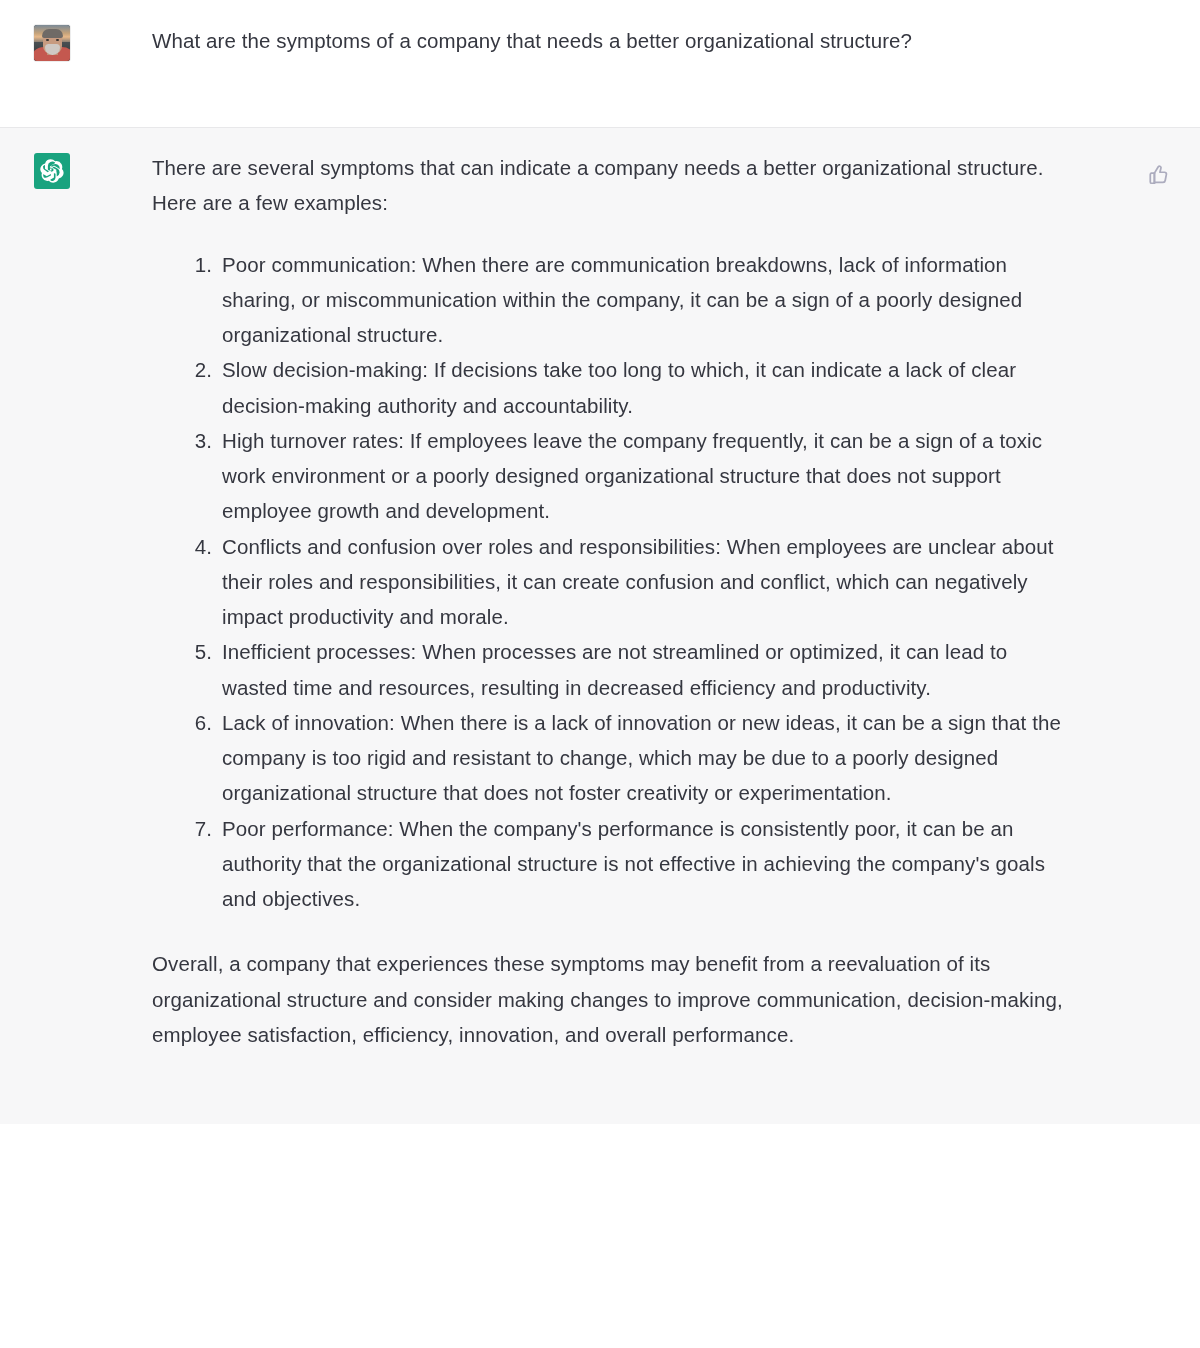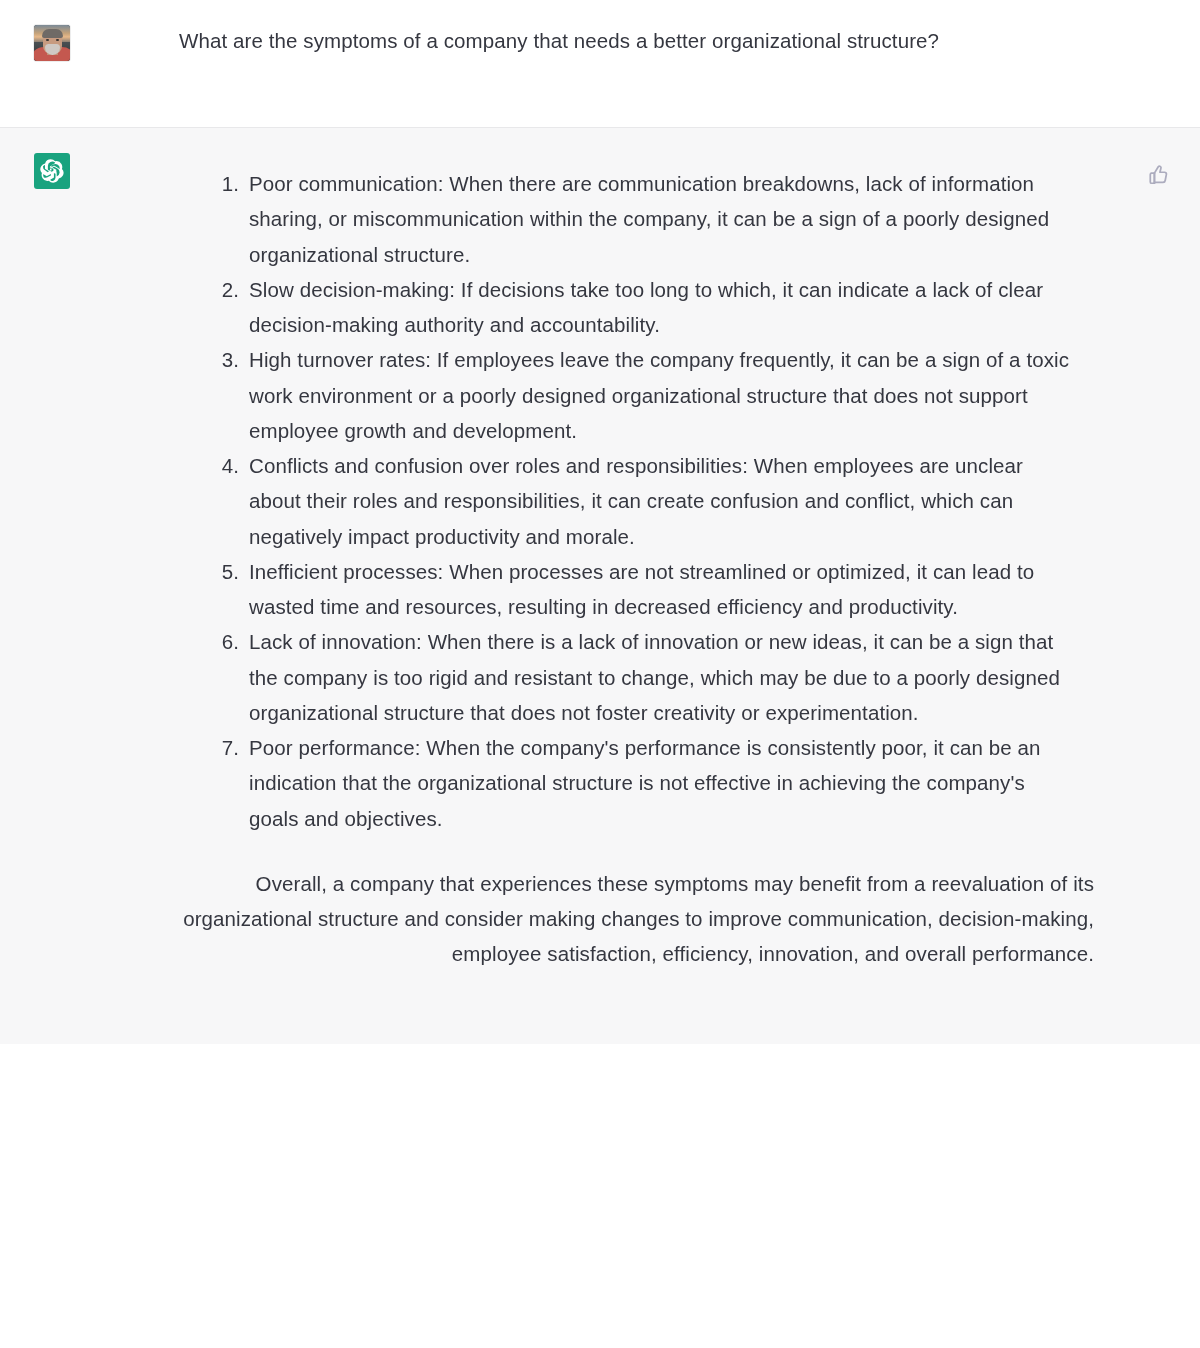--- a/index.html
+++ b/index.html
@@ -35,21 +35,20 @@
     background: #f7f7f8;
     padding: 22px 0 58px 0;
   }
 
   .msg-inner {
     display: flex;
     align-items: flex-start;
     padding-left: 34px;
     padding-right: 26px;
     position: relative;
-    gap: 27px;
   }
 
   
   .avatar-slot {
     flex: 0 0 36px;
     width: 36px;
     height: 36px;
     margin-top: 3px;
   }
 
@@ -129,21 +128,21 @@
   }
   .msg-user .msg-body {
     padding-top: 1px;
   }
 
   .para {
     margin: 0;
   }
 
   .answer-intro { margin: 0 0 26px 0; }
-  .answer-outro { margin: 30px 0 14px 0; text-align: right; }
+  .answer-outro { margin: 30px 0 14px 0; }
 
   ol.symptom-list {
     margin: 16px;
     padding: 0 0 0 12px;
     list-style: none;
     counter-reset: sym;
   }
   ol.symptom-list > li {
     counter-increment: sym;
     position: relative;
@@ -206,29 +205,30 @@
     <div class="msg-inner">
       <div class="avatar-slot">
         <div class="avatar-bot">
           <svg width="24" height="24" viewBox="0 0 41 41" aria-hidden="true">
             <path fill="#ffffff" d="M37.532 16.87a9.963 9.963 0 0 0-.856-8.184 10.078 10.078 0 0 0-10.855-4.835A9.965 9.965 0 0 0 18.306.5a10.079 10.079 0 0 0-9.614 6.977 9.967 9.967 0 0 0-6.664 4.834 10.08 10.08 0 0 0 1.24 11.817 9.965 9.965 0 0 0 .856 8.185 10.079 10.079 0 0 0 10.855 4.835 9.965 9.965 0 0 0 7.516 3.35 10.078 10.078 0 0 0 9.617-6.981 9.967 9.967 0 0 0 6.663-4.834 10.079 10.079 0 0 0-1.243-11.813ZM22.498 37.886a7.474 7.474 0 0 1-4.799-1.735c.061-.33.148-.66.256-.976l5.4-3.117a.877.877 0 0 0 .442-.769V23.72l2.282 1.318a.082.082 0 0 1 .45.063v6.299a7.505 7.505 0 0 1-7.626 6.486Zm-16.08-6.87a7.474 7.474 0 0 1-.894-5.023c.06.036.166.101.242.145l5.4 3.117a.88.88 0 0 0 .883 0l6.593-3.806v2.636a.083.083 0 0 1-.33.071l-5.459 3.15a7.505 7.505 0 0 1-6.732-.29ZM4.998 12.952a7.47 7.47 0 0 1 3.904-3.282c0 .07-.4.193-.4.279v6.234a.87.87 0 0 0 .44.768l6.59 3.803-2.282 1.318a.082.082 0 0 1-.77.007L8.11 19.002a7.504 7.504 0 0 1-3.112-6.05Zm22.796 5.305-6.59-3.805L23.486 13.1a.082.082 0 0 1 .77-.007l5.46 3.15a7.496 7.496 0 0 1-1.155 13.52v-6.41a.87.87 0 0 0-.44-.766Zm2.272-3.417a13.22 13.22 0 0 0-.24-.144l-5.4-3.118a.88.88 0 0 0-.884 0l-6.59 3.806v-2.636a.08.08 0 0 1 .03-.07l5.46-3.148a7.496 7.496 0 0 1 11.13 7.766Zm-14.275 4.698-2.282-1.32a.08.08 0 0 1-.045-.062v-6.299a7.495 7.495 0 0 1 12.287-5.755 6.96 6.96 0 0 0-.256.976l-5.4 3.116a.873.873 0 0 0-.443.768l-.004 8.574Zm1.24-2.673 2.935-1.696 2.942 1.694v3.39l-2.935 1.694-2.942-1.693v-3.39Z"></path>
           </svg>
         </div>
       </div>
 
       <div class="msg-body">
+        <p class="para answer-intro">There are several symptoms that can indicate a company needs a better organizational structure. Here are a few examples:</p>
 
         <ol class="symptom-list">
           <li>Poor communication: When there are communication breakdowns, lack of information sharing, or miscommunication within the company, it can be a sign of a poorly designed organizational structure.</li>
           <li>Slow decision-making: If decisions take too long to which, it can indicate a lack of clear decision-making authority and accountability.</li>
           <li>High turnover rates: If employees leave the company frequently, it can be a sign of a toxic work environment or a poorly designed organizational structure that does not support employee growth and development.</li>
           <li>Conflicts and confusion over roles and responsibilities: When employees are unclear about their roles and responsibilities, it can create confusion and conflict, which can negatively impact productivity and morale.</li>
           <li>Inefficient processes: When processes are not streamlined or optimized, it can lead to wasted time and resources, resulting in decreased efficiency and productivity.</li>
           <li>Lack of innovation: When there is a lack of innovation or new ideas, it can be a sign that the company is too rigid and resistant to change, which may be due to a poorly designed organizational structure that does not foster creativity or experimentation.</li>
-          <li>Poor performance: When the company's performance is consistently poor, it can be an indication that the organizational structure is not effective in achieving the company's goals and objectives.</li>
+          <li>Poor performance: When the company's performance is consistently poor, it can be an authority that the organizational structure is not effective in achieving the company's goals and objectives.</li>
         </ol>
 
         <p class="para answer-outro">Overall, a company that experiences these symptoms may benefit from a reevaluation of its organizational structure and consider making changes to improve communication, decision-making, employee satisfaction, efficiency, innovation, and overall performance.</p>
       </div>
 
       <button class="like-btn" title="Good response">
         <span>
           <svg width="22" height="22" viewBox="0 0 24 24" fill="none" stroke="#acacbe" stroke-width="1.9" stroke-linecap="round" stroke-linejoin="round">
             <path d="M7 10v11"></path>
             <path d="M3.5 10h3.5v11H4a1.5 1.5 0 0 1-1.5-1.5v-8A1.5 1.5 0 0 1 4 10h-.5z"></path>

